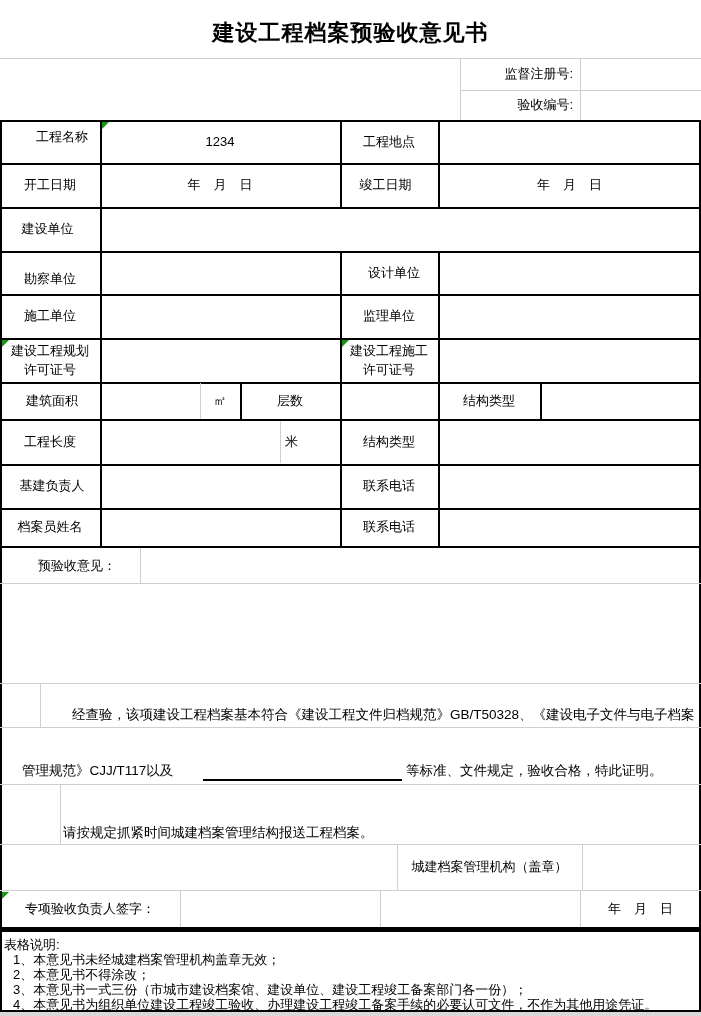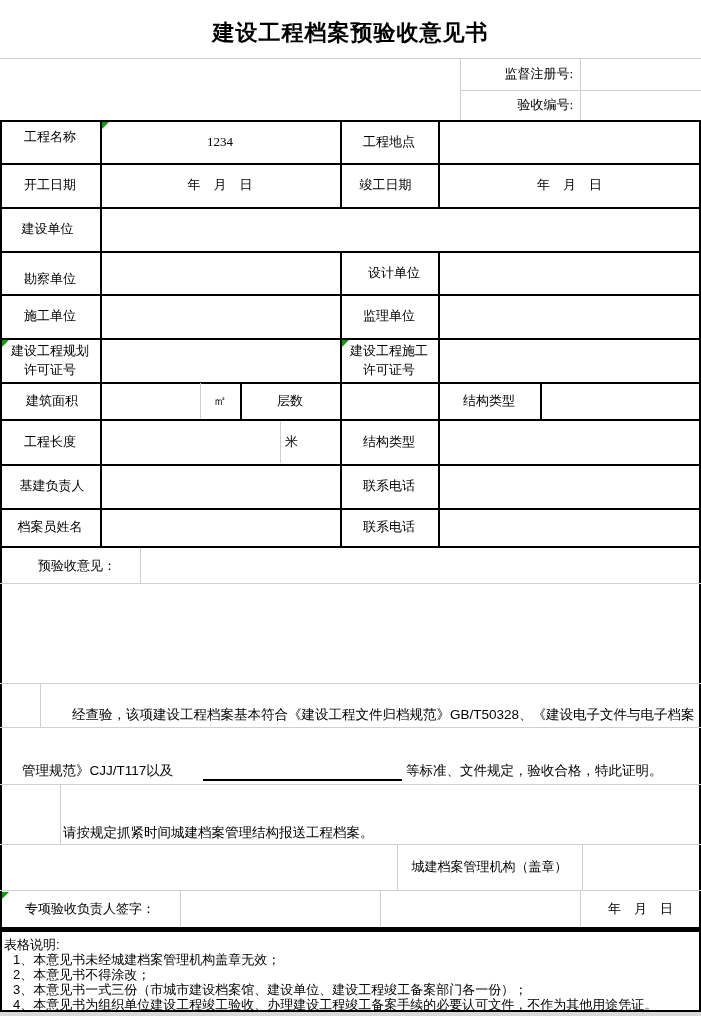--- a/index.html
+++ b/index.html
@@ -3,21 +3,21 @@
 <meta charset="utf-8">
 <style>
   html,body{margin:0;padding:0;background:#fff;}
   #canvas{position:relative;width:701px;height:1016px;background:#fff;overflow:hidden;
           font-family:"Liberation Sans",sans-serif;color:#000;}
   .hl{position:absolute;height:2px;background:var(--border,#000);}
   .vl{position:absolute;width:2px;background:var(--border,#000);}
   .hg{position:absolute;height:1px;background:var(--grid-line,#cfcfcf);}
   .vg{position:absolute;width:1px;background:var(--grid-line,#cfcfcf);}
   .c{position:absolute;display:flex;align-items:center;justify-content:center;
-     font-size:13px;white-space:pre;text-align:center;font-family:Liberation Serif, serif;}
+     font-size:13px;white-space:pre;text-align:center;}
   .c2{position:absolute;display:flex;flex-direction:column;align-items:center;justify-content:center;
       font-size:13px;line-height:19px;white-space:pre;text-align:center;}
   .t{position:absolute;font-size:13.5px;line-height:17px;white-space:pre;}
   .blank{position:absolute;}
   .tri{position:absolute;width:0;height:0;border-style:solid;border-width:7px 7px 0 0;
        border-color:var(--marker-green,#0f9a0f) transparent transparent transparent;}
   .title{position:absolute;left:0;top:18px;width:701px;height:30px;line-height:30px;
          text-align:center;font-size:22px;font-weight:bold;letter-spacing:1px;}
   .right{justify-content:flex-end;padding-right:4px;box-sizing:border-box;}
   .leftpad{justify-content:flex-start;padding-left:5px;box-sizing:border-box;}
@@ -54,21 +54,21 @@
   <i class="vl" style="left:100px;top:120px;height:428px"></i>
   <i class="vl" style="left:340px;top:120px;height:87px"></i>
   <i class="vl" style="left:340px;top:251px;height:297px"></i>
   <i class="vl" style="left:438px;top:120px;height:87px"></i>
   <i class="vl" style="left:438px;top:251px;height:297px"></i>
   <i class="vl" style="left:240px;top:382px;height:37px"></i>
   <i class="vl" style="left:540px;top:382px;height:37px"></i>
   <i class="vg" style="left:200px;top:383px;height:36px"></i>
   <i class="vg" style="left:280px;top:421px;height:42px"></i>
 
-  <div class="c" style="left:0;top:120px;width:100px;height:33px">工程名称</div>
+  <div class="c" style="left:12px;top:120px;width:100px;height:33px">工程名称</div>
   <div class="c" style="left:100px;top:120px;width:240px;height:43px">1234</div>
   <div class="c" style="left:340px;top:120px;width:98px;height:43px">工程地点</div>
   <div class="blank" style="left:440px;top:122px;width:259px;height:39px"></div>
 
   <div class="c" style="left:0;top:163px;width:100px;height:44px">开工日期</div>
   <div class="c" style="left:100px;top:163px;width:240px;height:44px">年　月　日</div>
   <div class="c" style="left:340px;top:163px;width:91px;height:44px">竣工日期</div>
   <div class="c" style="left:438px;top:163px;width:263px;height:44px">年　月　日</div>
 
   <div class="c" style="left:0;top:207px;width:95px;height:44px">建设单位</div>

